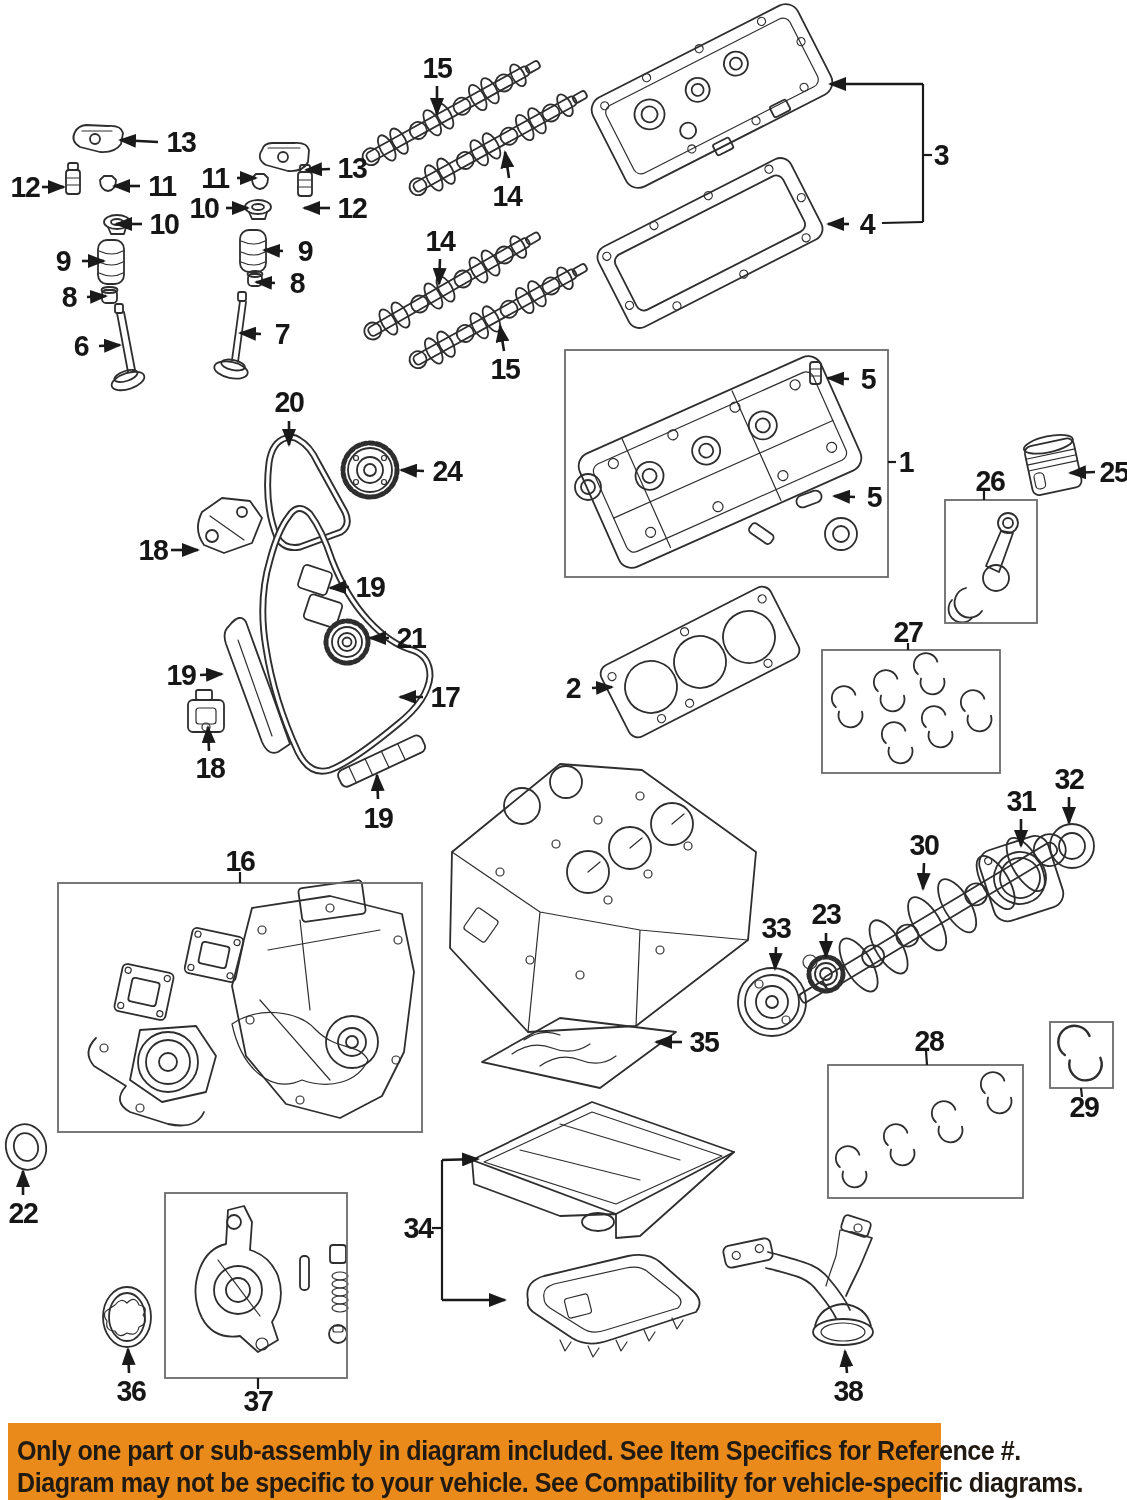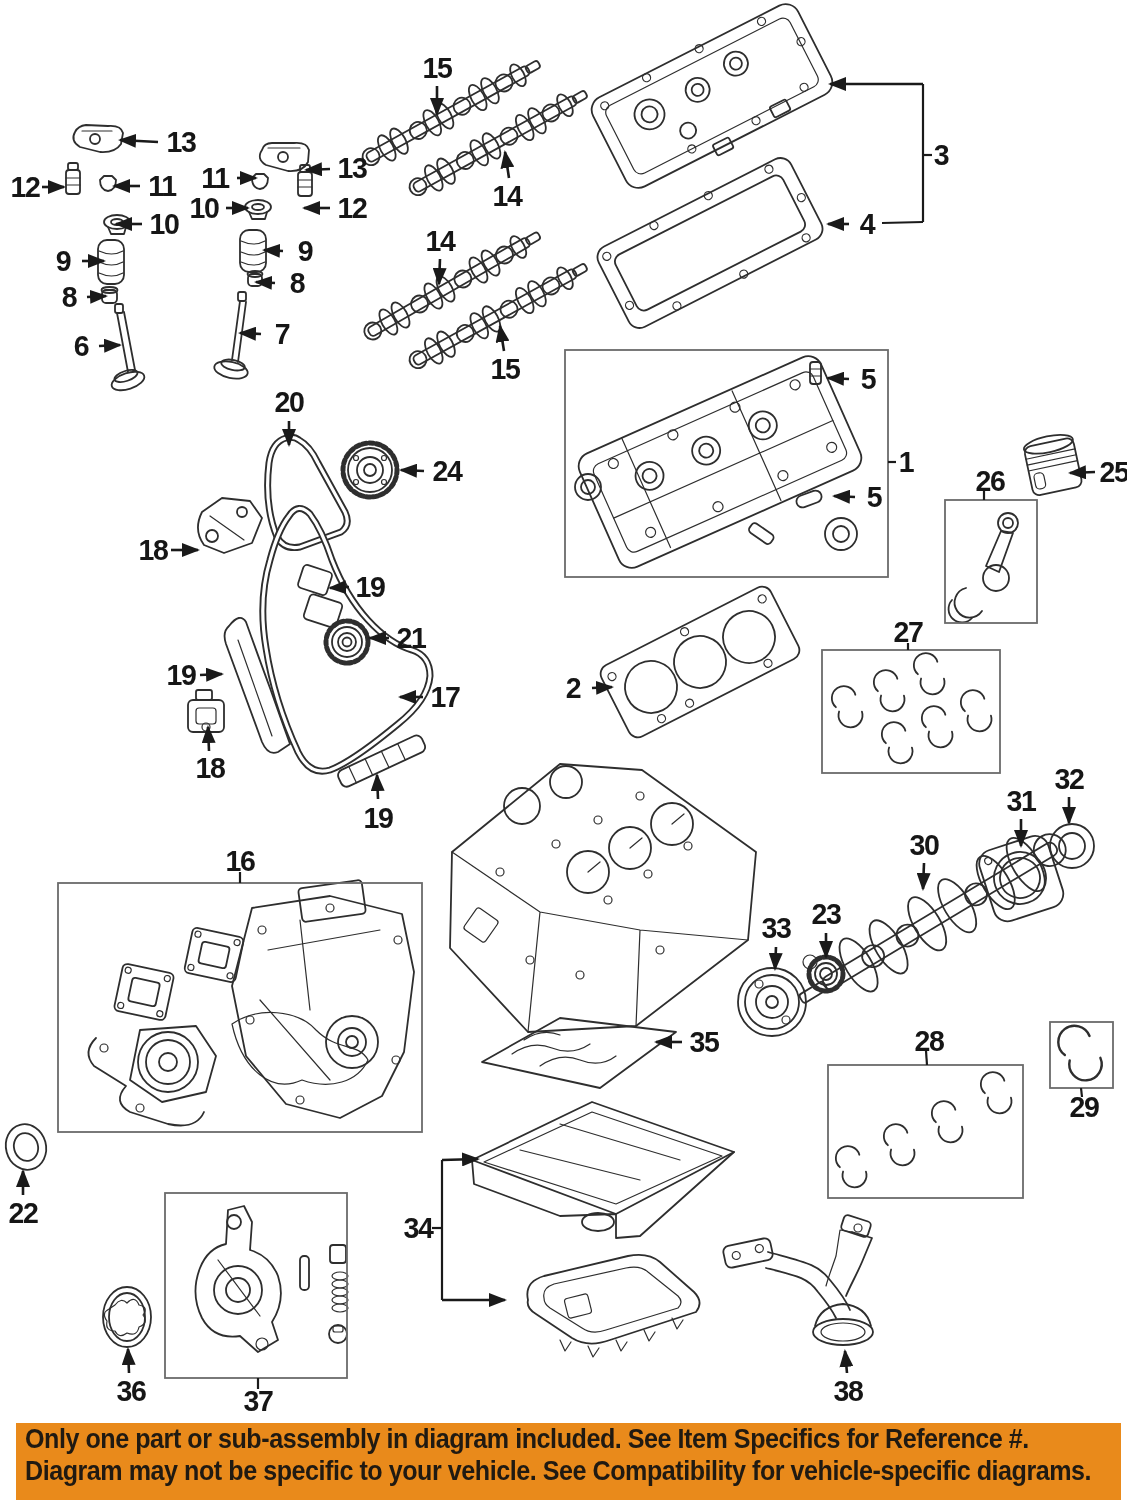--- a/index.html
+++ b/index.html
@@ -13,22 +13,22 @@
   #art *{stroke:var(--line);fill:none;stroke-width:1.8;stroke-linejoin:round;stroke-linecap:round;}
   #art .thin{stroke-width:1.2;}
   #art .teeth{stroke-width:5;stroke-dasharray:4 3;}
   #art .chain{stroke-width:7;}
   #art .chainIn{stroke:#fff;stroke-width:3.2;}
   #overlay line.arrow,#overlay line.tick{stroke:#1a1a1a;stroke-width:2.6;}
   #overlay line.tick{stroke-width:2.2;}
   #overlay rect.gbox{stroke:var(--box);stroke-width:1.8;fill:none;}
   .callout{position:absolute;transform:translate(-50%,-50%) scaleX(.95);color:var(--label);
            font-size:30px;font-weight:bold;letter-spacing:-1.5px;line-height:1;white-space:nowrap;}
-  #banner{position:absolute;left:16px;top:1423px;width:1105px;height:77px;background:var(--banner-bg);
-          color:var(--banner-text);padding:0 0 0 9px;box-sizing:border-box;}
+  #banner{position:absolute;left:8px;top:1423px;width:933px;height:77px;background:var(--banner-bg);
+          color:var(--banner-text);padding:12px 0 0 9px;box-sizing:border-box;}
   #banner .bline{font-size:27px;font-weight:bold;letter-spacing:-0.5px;line-height:32px;
                  white-space:nowrap;transform:scaleX(.93);transform-origin:left center;}
 </style>
 </head>
 <body>
 
 <div id="stage">
 
   <svg id="art" width="1127" height="1500" viewBox="0 0 1127 1500">
     <defs>

